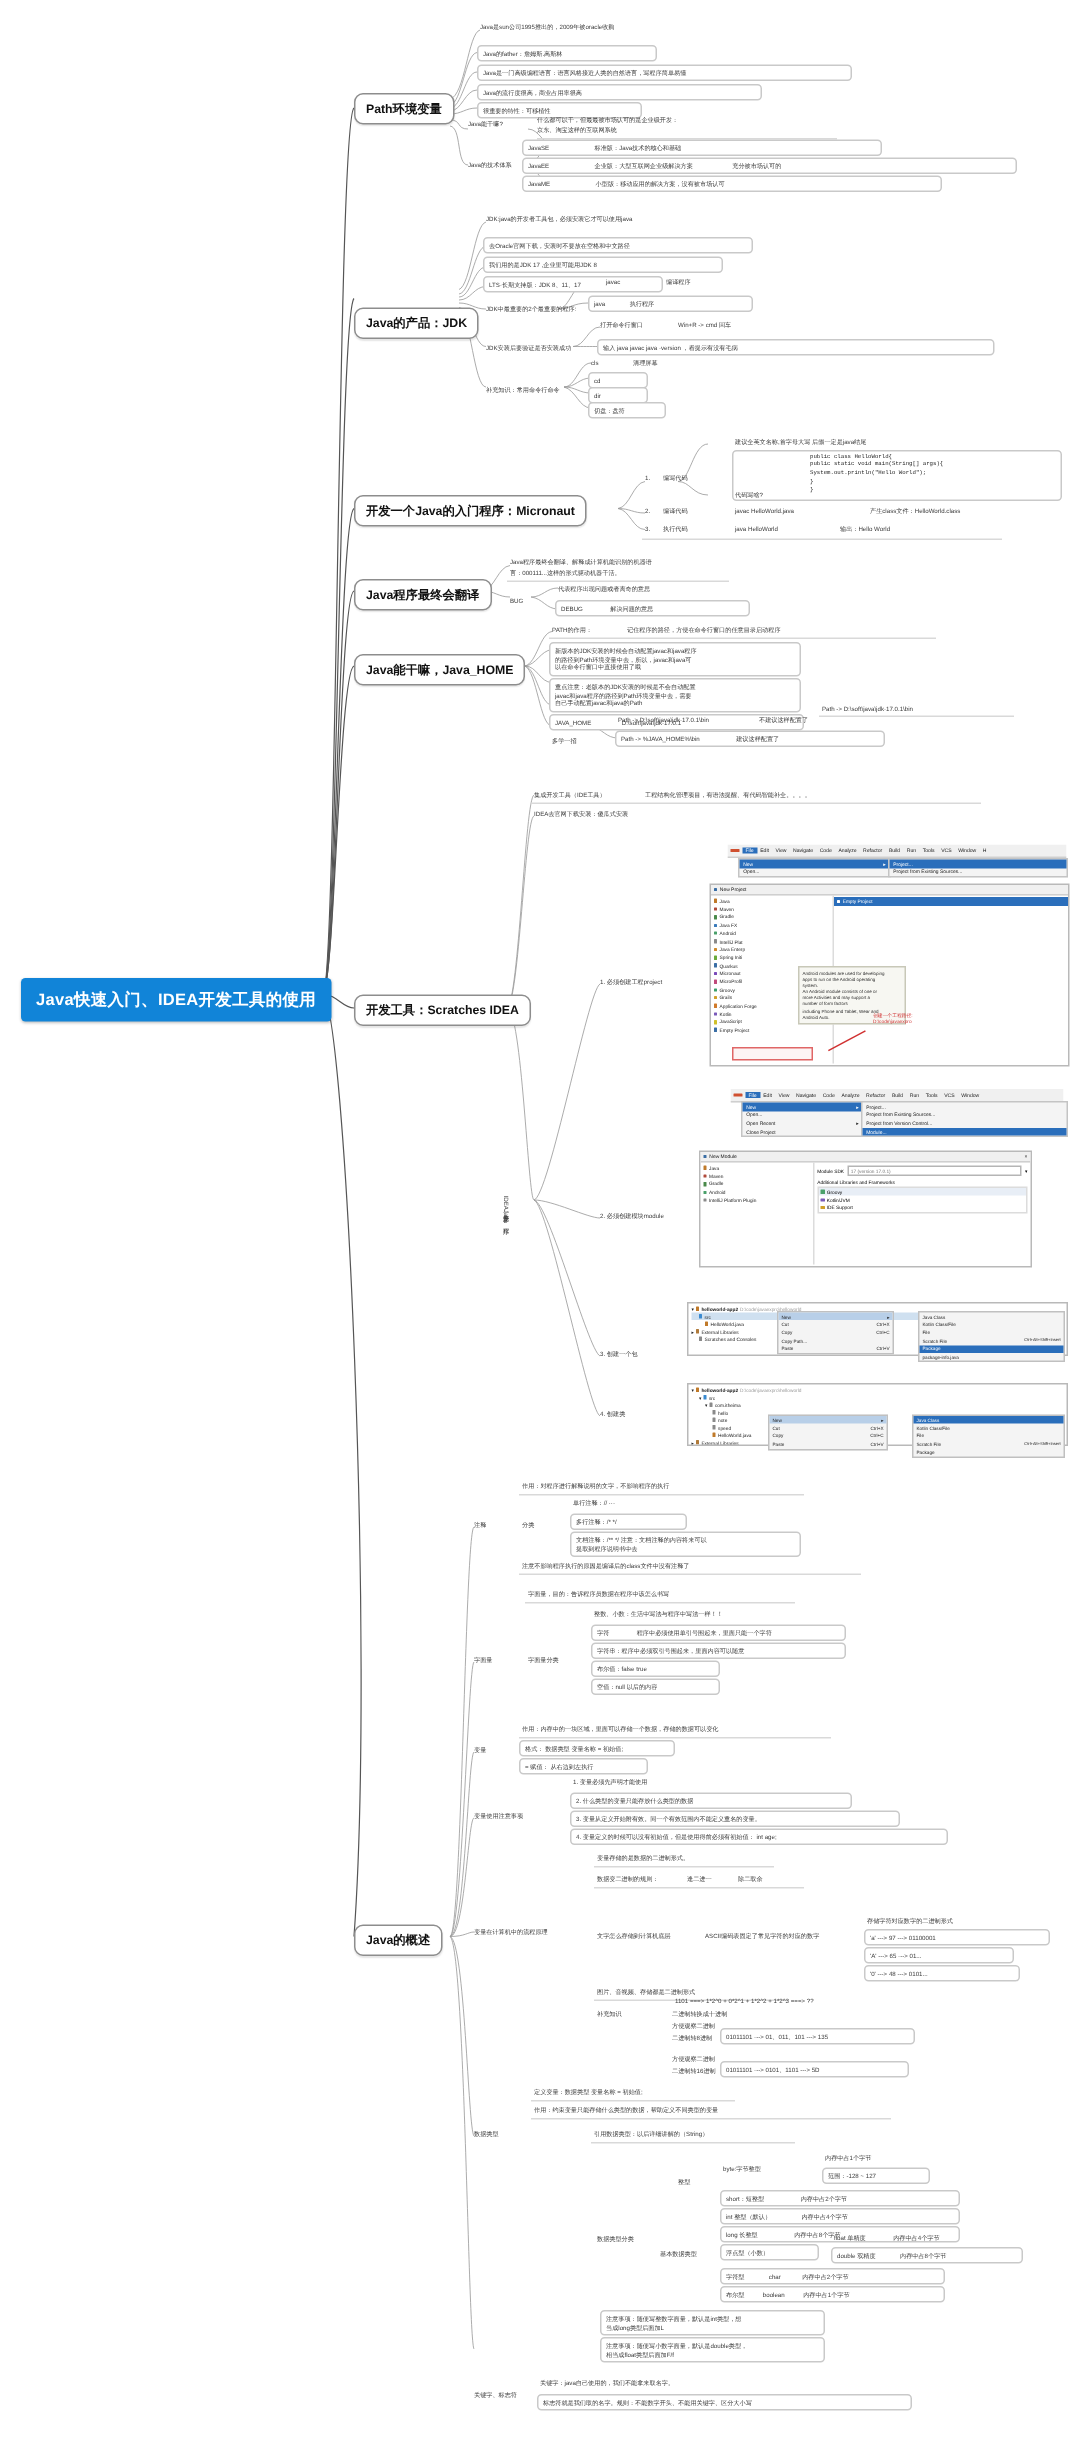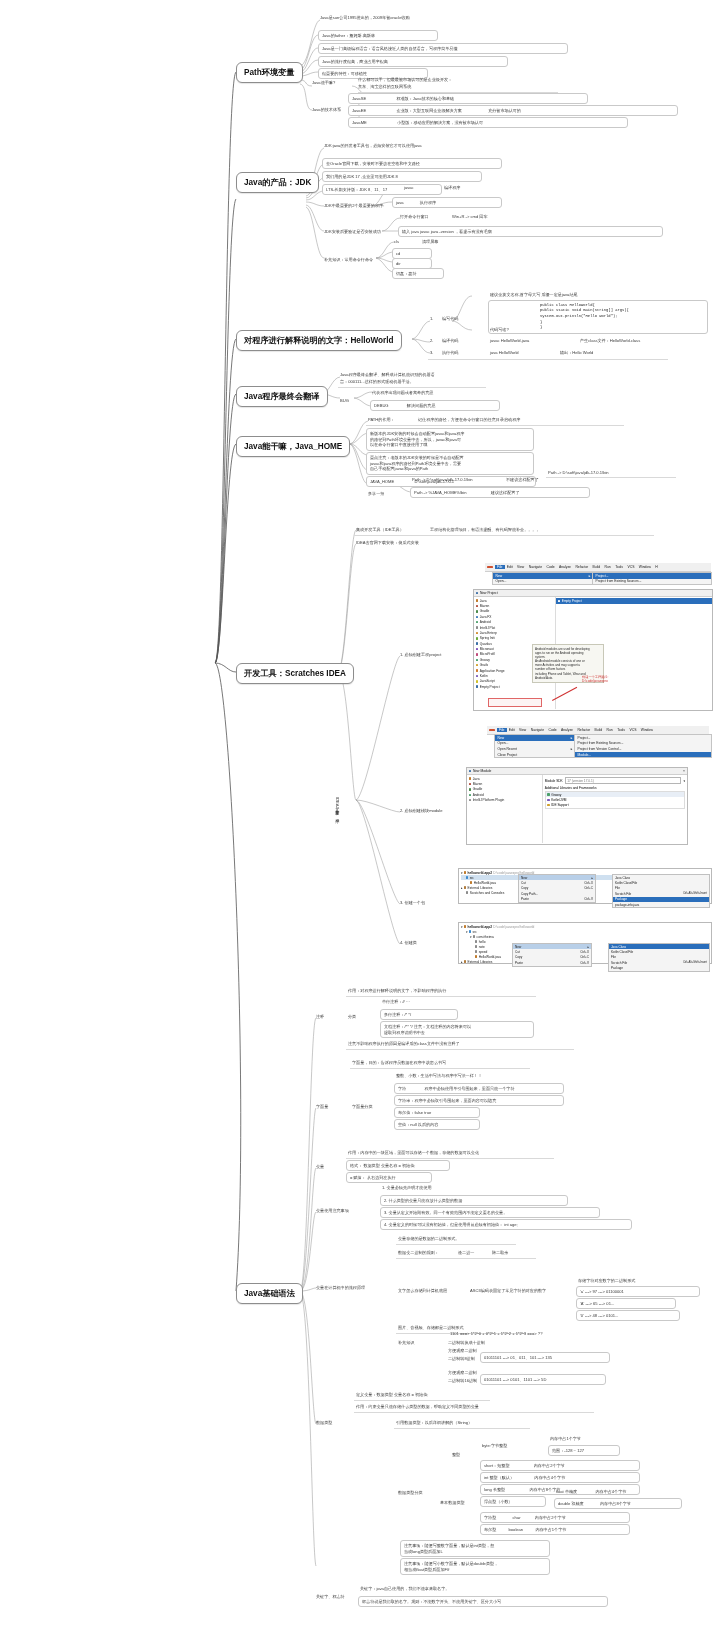--- a/index.html
+++ b/index.html
@@ -133,20 +133,21 @@
     <path d="M300,1291 C308,1290 310,1020 316,1018"></path>
     <path d="M300,1291 C308,1290 312,1110 316,1108"></path>
     <path d="M300,1291 C310,1290 312,1170 316,1168"></path>
     <path d="M300,1291 C310,1291 312,1212 316,1212"></path>
     <path d="M300,1291 C310,1291 312,1288 316,1288"></path>
     <path d="M300,1291 C310,1294 312,1420 316,1424"></path>
     <path d="M300,1291 C310,1298 312,1560 316,1566"></path>
   </g>
 </svg>
 
+<div class="node root" style="left:14px;top:652px;">Java快速入门、IDEA开发工具的使用</div>
 
 <div class="node l1" style="left:236px;top:62px;"><b>Path环境变量</b></div>
 
 <div class="node plain" style="left:320px;top:15px;">Java是sun公司1995推出的，2009年被oracle收购</div>
 <div class="node l2" style="left:318px;top:30px;width:120px;">Java的father：詹姆斯.高斯林</div>
 <div class="node l2" style="left:318px;top:43px;width:250px;">Java是一门高级编程语言：语言风格接近人类的自然语言，写程序简单易懂</div>
 <div class="node l2" style="left:318px;top:56px;width:190px;">Java的流行度很高，商业占用率很高</div>
 <div class="node l2" style="left:318px;top:68px;width:110px;">很重要的特性：可移植性</div>
 
 <div class="node plain" style="left:312px;top:80px;">Java能干嘛?</div>
@@ -166,21 +167,21 @@
   <span>企业版：大型互联网企业级解决方案</span>
   <span style="display:inline-block;width:24px;"></span>
   <span>充分被市场认可的</span>
 </div>
 <div class="node l2" style="left:348px;top:117px;width:280px;">
   <span>JavaME</span>
   <span style="display:inline-block;width:28px;"></span>
   <span>小型版：移动应用的解决方案，没有被市场认可</span>
 </div>
 
-<div class="node l1" style="left:236px;top:172px;"><b>Java的产品：JDK</b></div>
+<div class="node l1" style="left:236px;top:205px;"><b>Java的产品：JDK</b></div>
 
 <div class="node plain" style="left:324px;top:143px;">JDK:java的开发者工具包，必须安装它才可以使用java</div>
 <div class="node l2" style="left:322px;top:158px;width:180px;">去Oracle官网下载，安装时不要放在空格和中文路径</div>
 <div class="node l2" style="left:322px;top:171px;width:160px;">我们用的是JDK 17 ,企业里可能用JDK 8</div>
 <div class="node l2" style="left:322px;top:184px;width:120px;">LTS-长期支持版：JDK 8、11、17</div>
 
 <div class="node plain" style="left:324px;top:203px;">JDK中最重要的2个最重要的程序:</div>
 <div class="node plain" style="left:404px;top:185px;">javac</div>
 <div class="node plain" style="left:444px;top:185px;">编译程序</div>
 <div class="node l2" style="left:392px;top:197px;width:110px;">
@@ -194,21 +195,21 @@
 <div class="node plain" style="left:452px;top:214px;">Win+R -&gt; cmd 回车</div>
 <div class="node l2" style="left:398px;top:226px;width:265px;">输入 java  javac  java -version ，看提示有没有毛病</div>
 
 <div class="node plain" style="left:324px;top:257px;">补充知识：常用命令行命令</div>
 <div class="node plain" style="left:394px;top:239px;">cls</div>
 <div class="node plain" style="left:422px;top:239px;">清理屏幕</div>
 <div class="node l2" style="left:392px;top:248px;width:40px;">cd</div>
 <div class="node l2" style="left:392px;top:258px;width:40px;">dir</div>
 <div class="node l2" style="left:392px;top:268px;width:52px;">切盘：盘符</div>
 
-<div class="node l1" style="left:236px;top:330px;"><b>对程序进行解释说明的文字：HelloWorld</b></div>
+<div class="node l1" style="left:236px;top:330px;"><b>开发一个Java的入门程序：Micronaut</b></div>
 
 <div class="node plain" style="left:430px;top:316px;">1.</div>
 <div class="node plain" style="left:442px;top:316px;">编写代码</div>
 <div class="node plain" style="left:490px;top:292px;">建议全英文名称,首字母大写 后缀一定是java结尾</div>
 <div class="node l2" style="left:488px;top:300px;width:220px;height:34px;">
   <div class="code" style="margin-left:48px;">public class HelloWorld{</div>
   <div class="code" style="margin-left:48px;">    public static void main(String[] args){</div>
   <div class="code" style="margin-left:48px;">        System.out.println("Hello World");</div>
   <div class="code" style="margin-left:48px;">    }</div>
   <div class="code" style="margin-left:48px;">}</div>
@@ -676,21 +677,21 @@
       </div>
   <div class="row">
         <span>Scratch File</span>
         <span style="font-size:2.7px;">Ctrl+Alt+Shift+Insert</span>
       </div>
   <div class="row">
         <span>Package</span>
       </div>
 </div>
 
-<div class="node l1" style="left:236px;top:1283px;"><b>Java基础语法</b></div>
+<div class="node l1" style="left:236px;top:1283px;"><b>Java的概述</b></div>
 
 <div class="node plain" style="left:316px;top:1014px;">注释</div>
 <div class="node plain" style="left:348px;top:988px;">作用：对程序进行解释说明的文字，不影响程序的执行</div>
 <div class="bar" style="left:346px;top:996px;width:190px;height:.6px;"></div>
 <div class="node plain" style="left:348px;top:1014px;">分类</div>
 <div class="node plain" style="left:382px;top:999px;">单行注释：// ···</div>
 <div class="node l2" style="left:380px;top:1009px;width:78px;">多行注释：/* */</div>
 <div class="node l2" style="left:380px;top:1021px;width:154px;">
   <div>文档注释：/** */  注意：文档注释的内容将来可以</div>
   <div>提取到程序说明书中去</div>

